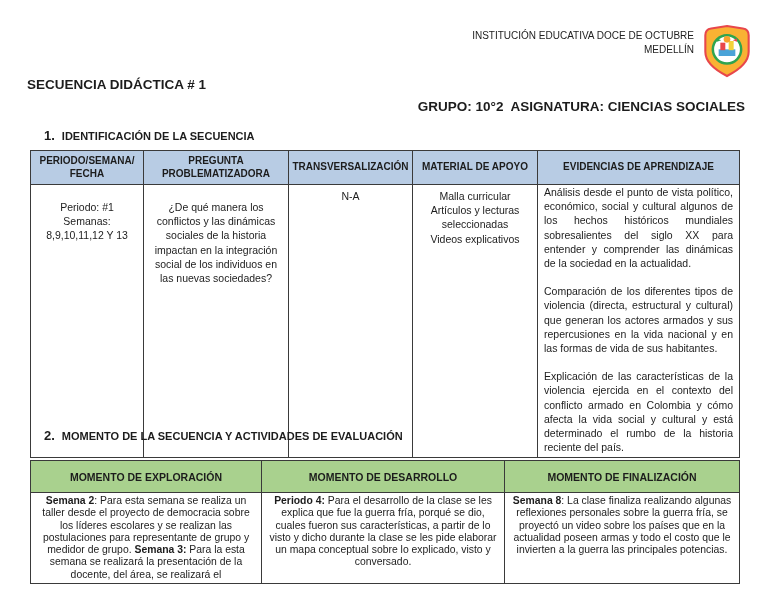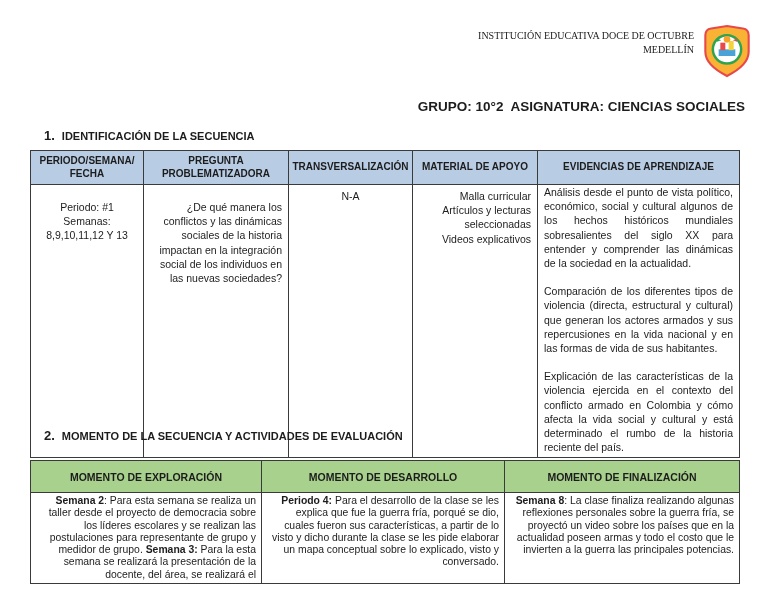--- a/index.html
+++ b/index.html
@@ -7,36 +7,36 @@
   .page {
     position:relative;
     width:768px; height:593px;
     background:#ffffff;
     font-family:"Liberation Sans","DejaVu Sans",sans-serif;
     color:#1c1c1c;
     overflow:hidden;
     margin:0 auto;
   }
   
-  .letterhead { position:absolute; top:24px; right:16px; display:flex; align-items:flex-start; gap:8px;font-family:Liberation Serif, serif; }
+  .letterhead { position:absolute; top:24px; right:16px; display:flex; align-items:flex-start; gap:8px; }
   .letterhead-text { text-align:right; font-size:10px; line-height:13.5px; padding-top:5px; color:#222; }
   .crest { width:50px; height:54px; }
   
   .doc-title { position:absolute; left:27px; top:77px; font-size:13.5px; font-weight:bold; }
   .group-line { position:absolute; right:23px; top:99px; font-size:13.5px; font-weight:bold; white-space:pre; }
   .sec-heading { position:absolute; display:flex; align-items:baseline; gap:7px; }
   .sec-heading .num { font-size:13px; font-weight:bold; }
   .sec-heading .lbl { font-size:11px; font-weight:bold; }
   .sec-1 { left:44px; top:128px; }
   .sec-2 { left:44px; top:428px; }
   
   table { border-collapse:collapse; table-layout:fixed; position:absolute; left:30px; }
   th, td { border:1px solid var(--border, #333); }
   th { font-weight:bold; text-align:center; vertical-align:middle; padding:2px 3px; }
-  td { vertical-align:top; text-align:right; }
+  td { vertical-align:top; text-align:center; }
   .t1 { top:150px; width:709px; }
   .t1 th { background:var(--table1_header_bg,#b8cce4); font-size:10px; height:34px; line-height:12.5px; }
   .t1 td { font-size:10.5px; line-height:14.2px; padding:3px 6px; height:226px; }
   .t1 td.center-top { text-align:center; padding-top:15px; }
   .t1 td.pad-top { padding-top:15px; }
   .t1 td.na-cell { text-align:center; padding-top:4px; }
   .t1 td.list-cell { padding-top:4px; }
   .t1 td.justify-cell { text-align:justify; padding-top:0; }
   .justify-cell p { margin:0 0 14px 0; }
   .justify-cell p:last-child { margin-bottom:0; }
@@ -63,20 +63,21 @@
         <rect x="20" y="30" width="20" height="8" fill="#4aa3d8"></rect>
         <rect x="22" y="22" width="6" height="9" fill="#e8474b"></rect>
         <rect x="32" y="20" width="6" height="11" fill="#f3d23a"></rect>
         <circle cx="30" cy="18" r="4" fill="#f7a12b"></circle>
         <path d="M18 17 l5 2 -5 2 Z" fill="#2fa44f"></path>
         <path d="M42 17 l-5 2 5 2 Z" fill="#e8474b"></path>
       </svg>
     </span>
   </div>
 
+  <div class="doc-title">SECUENCIA DIDÁCTICA # 1</div>
   <div class="group-line">GRUPO: 10°2  ASIGNATURA: CIENCIAS SOCIALES</div>
 
   <div class="sec-heading sec-1">
     <span class="num">1.</span>
     <span class="lbl">IDENTIFICACIÓN DE LA SECUENCIA</span>
   </div>
 
   <table class="t1">
     <colgroup>
       <col style="width:113px">

